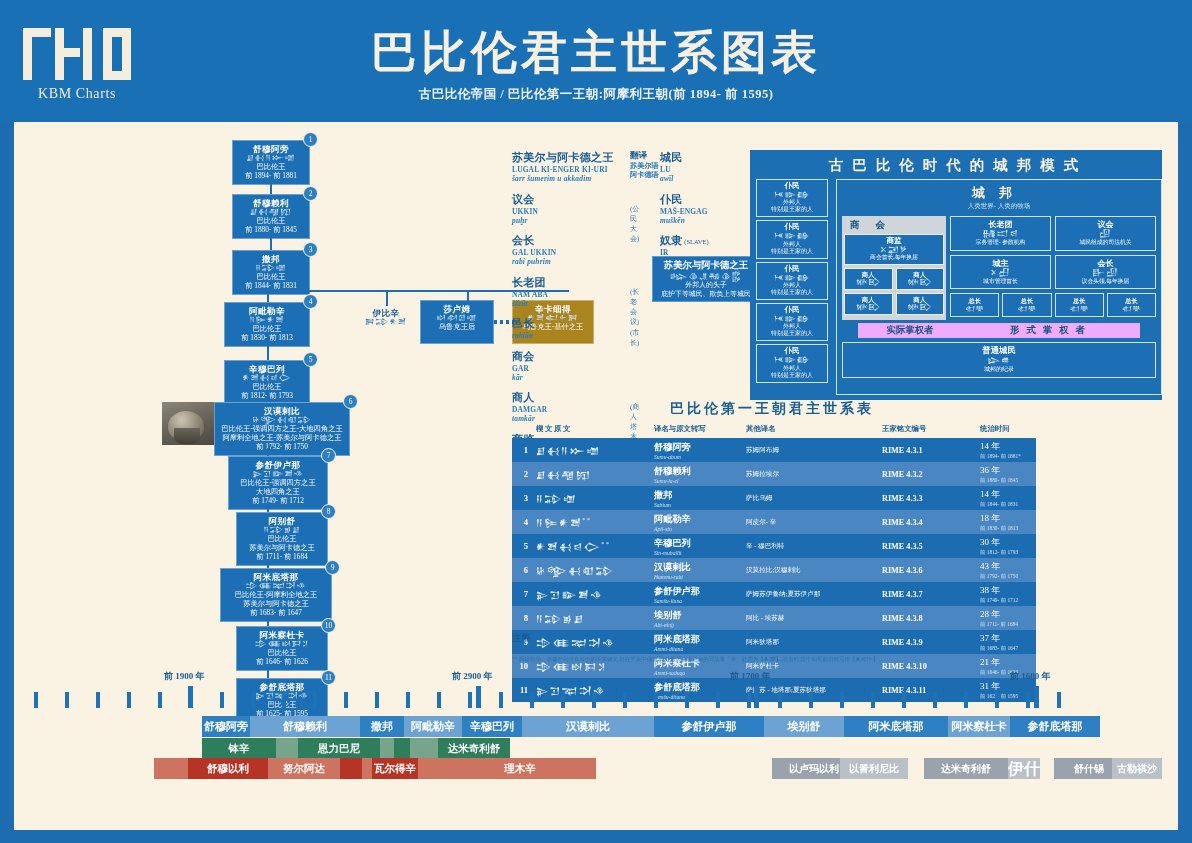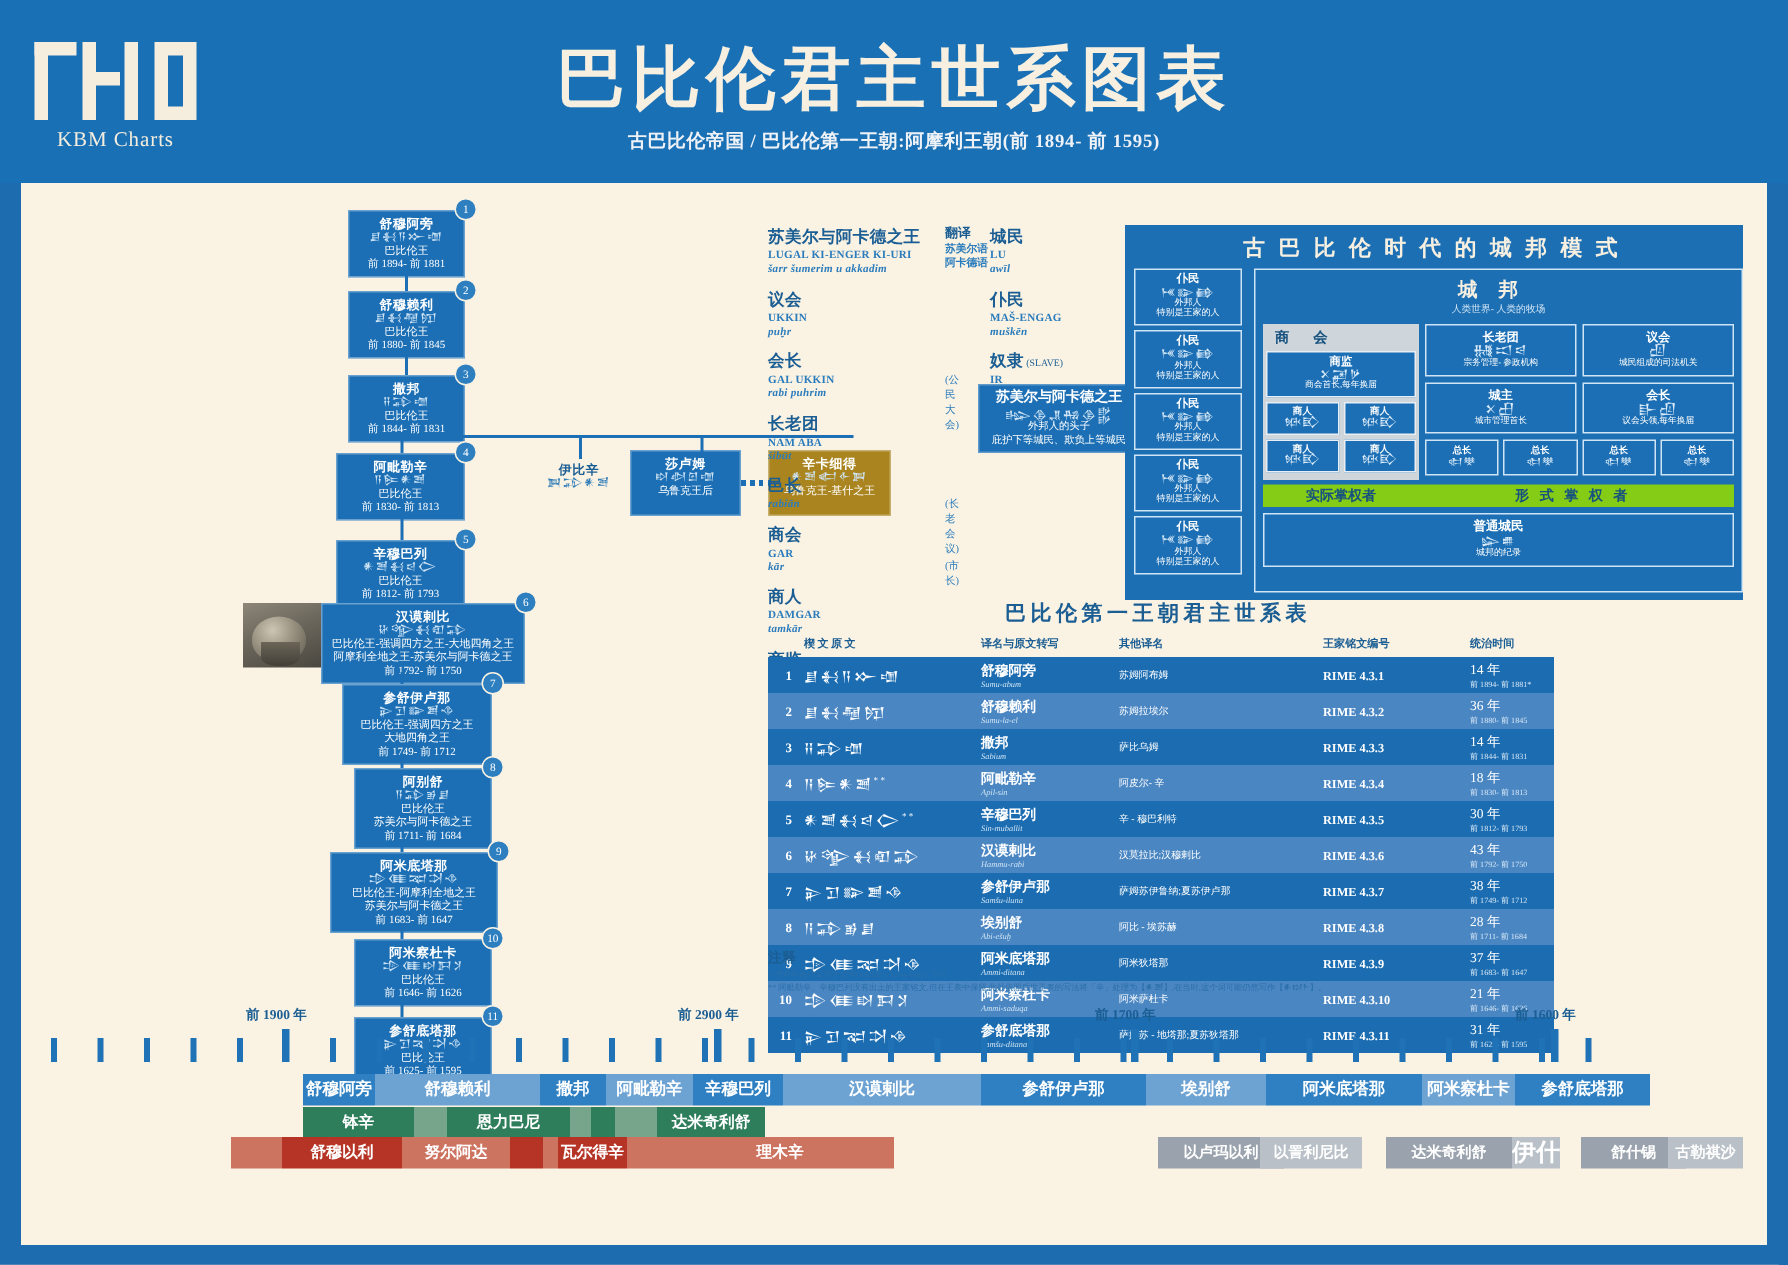--- a/index.html
+++ b/index.html
@@ -87,21 +87,21 @@
     position:absolute; left:12px; top:26px; width:26px; height:16px; border-radius:0 0 40% 40%;
     background: linear-gradient(#6b6558,#433f38);
   }
   
   .gloss { position: absolute; left: 498px; top: 28px; width: 250px; }
   .gterm { position: relative; margin-bottom: 8.5px; }
   .gcn { font-size: 11px; font-weight: bold; color: #1b5e94; letter-spacing: .3px; }
   .gcn .sm { font-size: 6.5px; font-weight: normal; letter-spacing: 0; }
   .gsum { font-size: 7.4px; font-weight: bold; color: #2a7cbd; letter-spacing: .2px; }
   .gak  { font-size: 7.4px; font-weight: bold; color: #2a7cbd; font-style: italic; letter-spacing: .2px;}
-  .gpar { position: absolute; left: 118px; top: 12px; font-size: 7px; color: #2a7cbd; margin-top: 44px; }
+  .gpar { position: absolute; left: 118px; top: 12px; font-size: 7px; color: #2a7cbd; }
   .gloss-head { position: absolute; font-size: 8.6px; font-weight: bold; color: #1b5e94; }
   .gloss-sub  { position: absolute; font-size: 7.2px; color: #2a7cbd; font-weight: bold; }
   .kingbox {
     position: absolute; background: #1c6fb4; color: #fff; text-align: center;
     padding: 4px 6px; line-height: 1.25;
     box-shadow: 0 0 0 1px rgba(255,255,255,.3) inset;
   }
   .kingbox .t1 { font-size: 9.4px; font-weight: bold; }
   .kingbox .t2 { font-size: 7.5px; color: #cfe4f5; letter-spacing: 1px;}
   .kingbox .t3 { font-size: 6.9px; }
@@ -156,21 +156,21 @@
     flex: 1; background: #1c6fb4; color: #fff; text-align: center;
     border: 1px solid #cfe4f5; padding: 3px 0 4px; line-height: 1.18;
   }
   .gbox .a { font-size: 8px; font-weight: bold; }
   .gbox .b { font-size: 8px; color: #dcecf9; letter-spacing: 1.2px; }
   .gbox .c { font-size: 5.8px; }
   .chiefs { display: flex; gap: 3px; }
   .chiefs .gbox .a { font-size: 6.2px; }
   .chiefs .gbox .b { font-size: 6.4px; letter-spacing: .4px; }
   .powerbar {
-    display: flex; margin: 3px 5px 0; background: #84cc16;
+    display: flex; margin: 3px 21px 0; background: #f0abfc;
   }
   .powerbar div { color: #16517f; font-size: 9.4px; font-weight: bold; text-align: center; padding: 1px 0; }
   .pb1 { width: 104px; }
   .pb2 { flex: 1; letter-spacing: 7px; }
   .commoners {
     margin: 4px 5px 0; background: #1c6fb4; border: 1px solid #cfe4f5;
     color: #fff; text-align: center; padding: 3px 0 4px; line-height: 1.2;
   }
   .commoners .a { font-size: 8.4px; font-weight: bold; }
   .commoners .b { font-size: 8px; color: #dcecf9; letter-spacing: 1.2px;}

